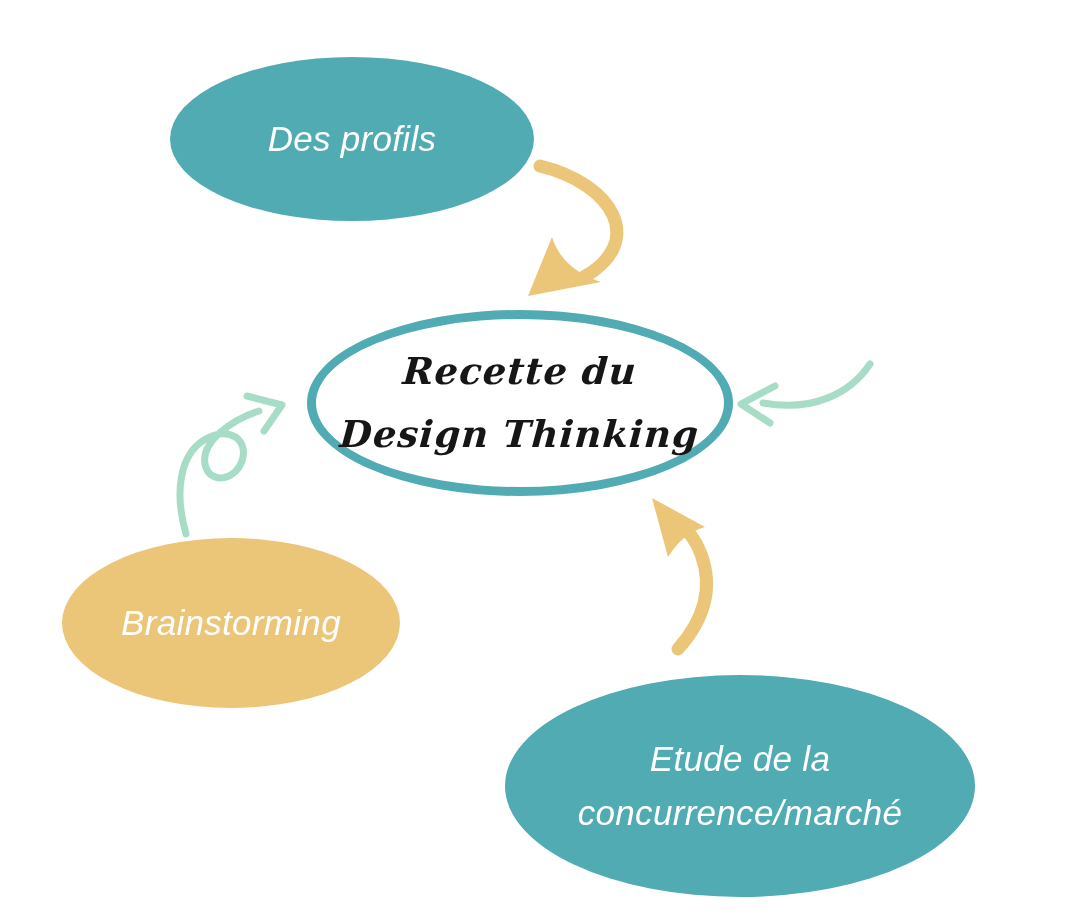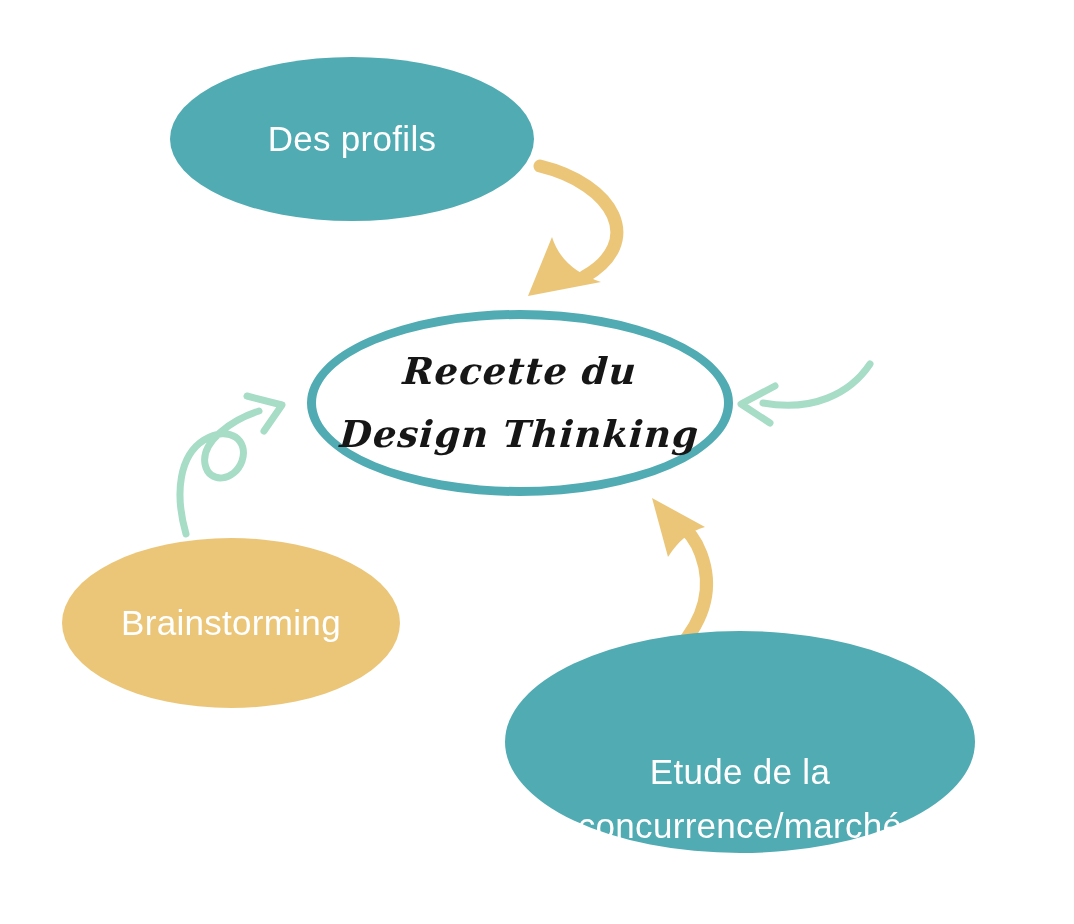--- a/index.html
+++ b/index.html
@@ -17,20 +17,21 @@
     display: flex;
     flex-direction: column;
     align-items: center;
     justify-content: center;
     text-align: center;
     color: #ffffff;
     font-size: 35px;
     line-height: 1.55;
     letter-spacing: 0.3px;
     box-sizing: border-box;
+    font-style: italic;
   }
   .node-teal   { background: var(--teal); }
   .node-yellow { background: var(--yellow); }
   .node span { display: block; }
 
   .center-node {
     position: absolute;
     border-radius: 50%;
     background: #ffffff;
     border: 9px solid var(--teal);
@@ -57,21 +58,21 @@
     height: 924px;
   }
   .stroke-yellow { stroke: var(--yellow); fill: none; stroke-width: 13; stroke-linecap: round; }
   .stroke-mint   { stroke: var(--mint);   fill: none; stroke-width: 7;  stroke-linecap: round; stroke-linejoin: round; }
   .head-yellow   { fill: var(--yellow); stroke: none; }
 
   
   #node-profils       { left: 170px; top: 57px;  width: 364px; height: 164px; }
   #node-cible         { left: 700px; top: 194px; width: 334px; height: 166px; }
   #node-brainstorming { left: 62px;  top: 538px; width: 338px; height: 170px; text-align: right; }
-  #node-etude         { left: 505px; top: 631px; width: 470px; height: 222px; justify-content: flex-end; }
+  #node-etude         { left: 505px; top: 675px; width: 470px; height: 222px; }
   #node-center        { left: 307px; top: 310px; width: 426px; height: 186px; }
 </style>
 </head>
 <body>
 
 <div class="canvas">
 
   <svg class="arrow-layer" viewBox="0 0 1074 924" aria-hidden="true">
 
     <g>

